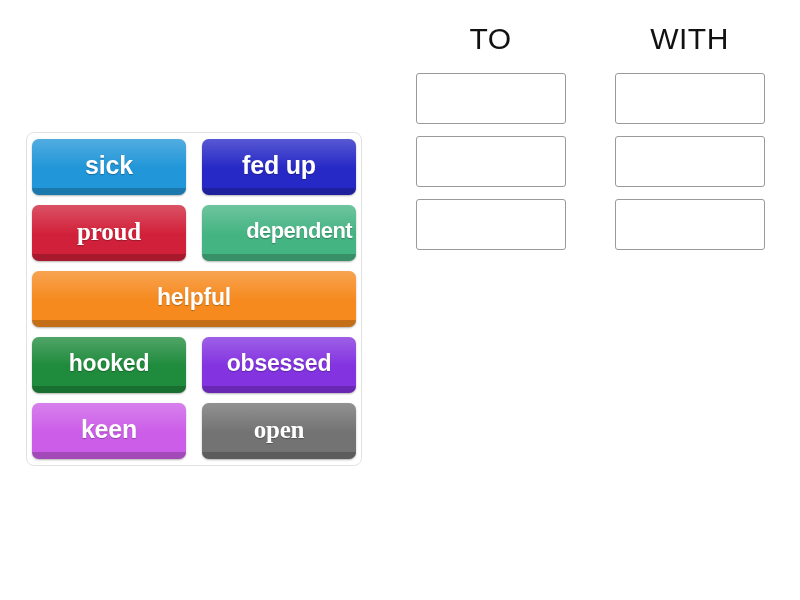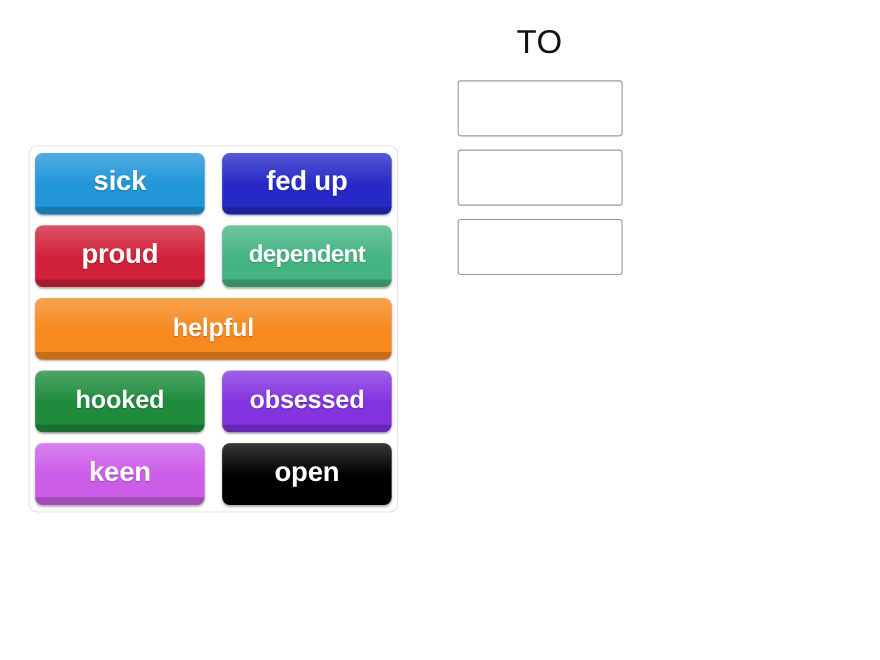--- a/index.html
+++ b/index.html
@@ -129,52 +129,60 @@
 <div id="word-bank">
     <div class="bank-row">
       <div class="tile" style="background: rgb(33, 150, 216);">
         <span class="tile-label">sick</span>
       </div>
       <div class="tile" style="background: rgb(39, 41, 198);">
         <span class="tile-label">fed up</span>
       </div>
     </div>
     <div class="bank-row">
-      <div class="tile" style="background: rgb(209, 33, 58);">
+      <div class="tile" style="background: rgb(209, 33, 58); font-family: Liberation Serif, serif;">
         <span class="tile-label">proud</span>
       </div>
-      <div class="tile" style="background: rgb(69, 180, 131);">
+      <div class="tile" style="background: rgb(69, 180, 131); justify-content: flex-end;">
         <span class="tile-label shrink2">dependent</span>
       </div>
     </div>
     <div class="bank-row">
       <div class="tile" style="background: rgb(246, 138, 31);">
         <span class="tile-label shrink">helpful</span>
       </div>
     </div>
     <div class="bank-row">
       <div class="tile" style="background: rgb(31, 139, 60);">
         <span class="tile-label shrink">hooked</span>
       </div>
       <div class="tile" style="background: rgb(131, 51, 224);">
         <span class="tile-label shrink">obsessed</span>
       </div>
     </div>
     <div class="bank-row">
       <div class="tile" style="background: rgb(204, 93, 232);">
         <span class="tile-label">keen</span>
       </div>
-      <div class="tile" style="background: #000000;">
+      <div class="tile" style="background: #737373; font-family: Liberation Serif, serif;">
         <span class="tile-label">open</span>
       </div>
     </div>
   </div>
 
 <div id="categories">
     <div class="category">
       <div class="category-title">TO</div>
       <div class="dropzones">
         <div class="dropzone"></div>
         <div class="dropzone"></div>
         <div class="dropzone"></div>
       </div>
     </div>
+    <div class="category">
+      <div class="category-title">WITH</div>
+      <div class="dropzones">
+        <div class="dropzone"></div>
+        <div class="dropzone"></div>
+        <div class="dropzone"></div>
+      </div>
+    </div>
   </div>
 
 </body></html>

